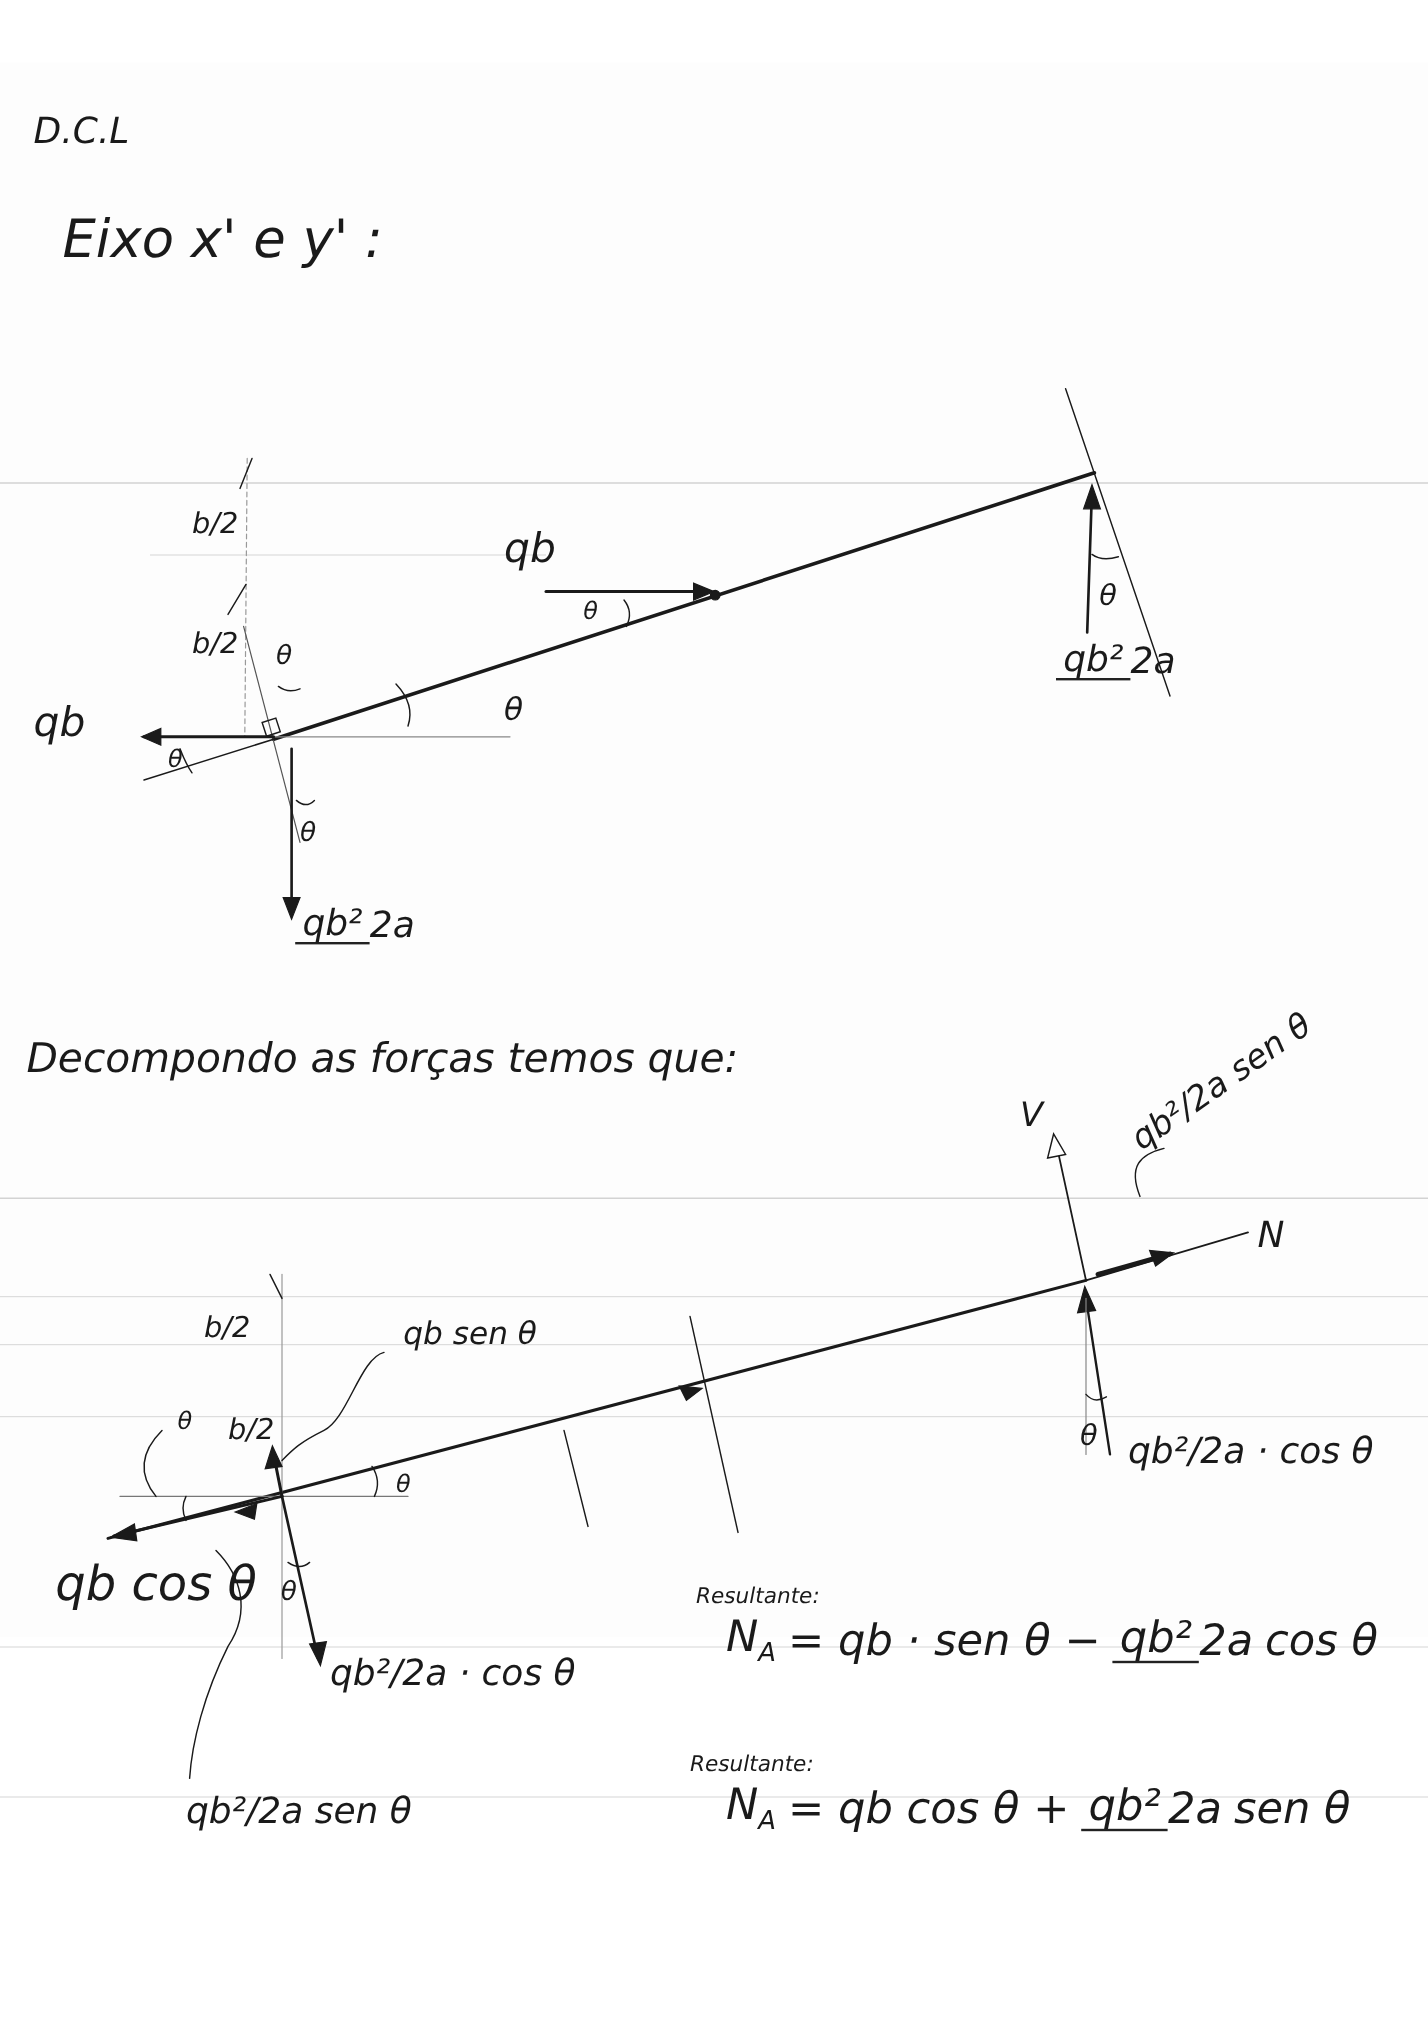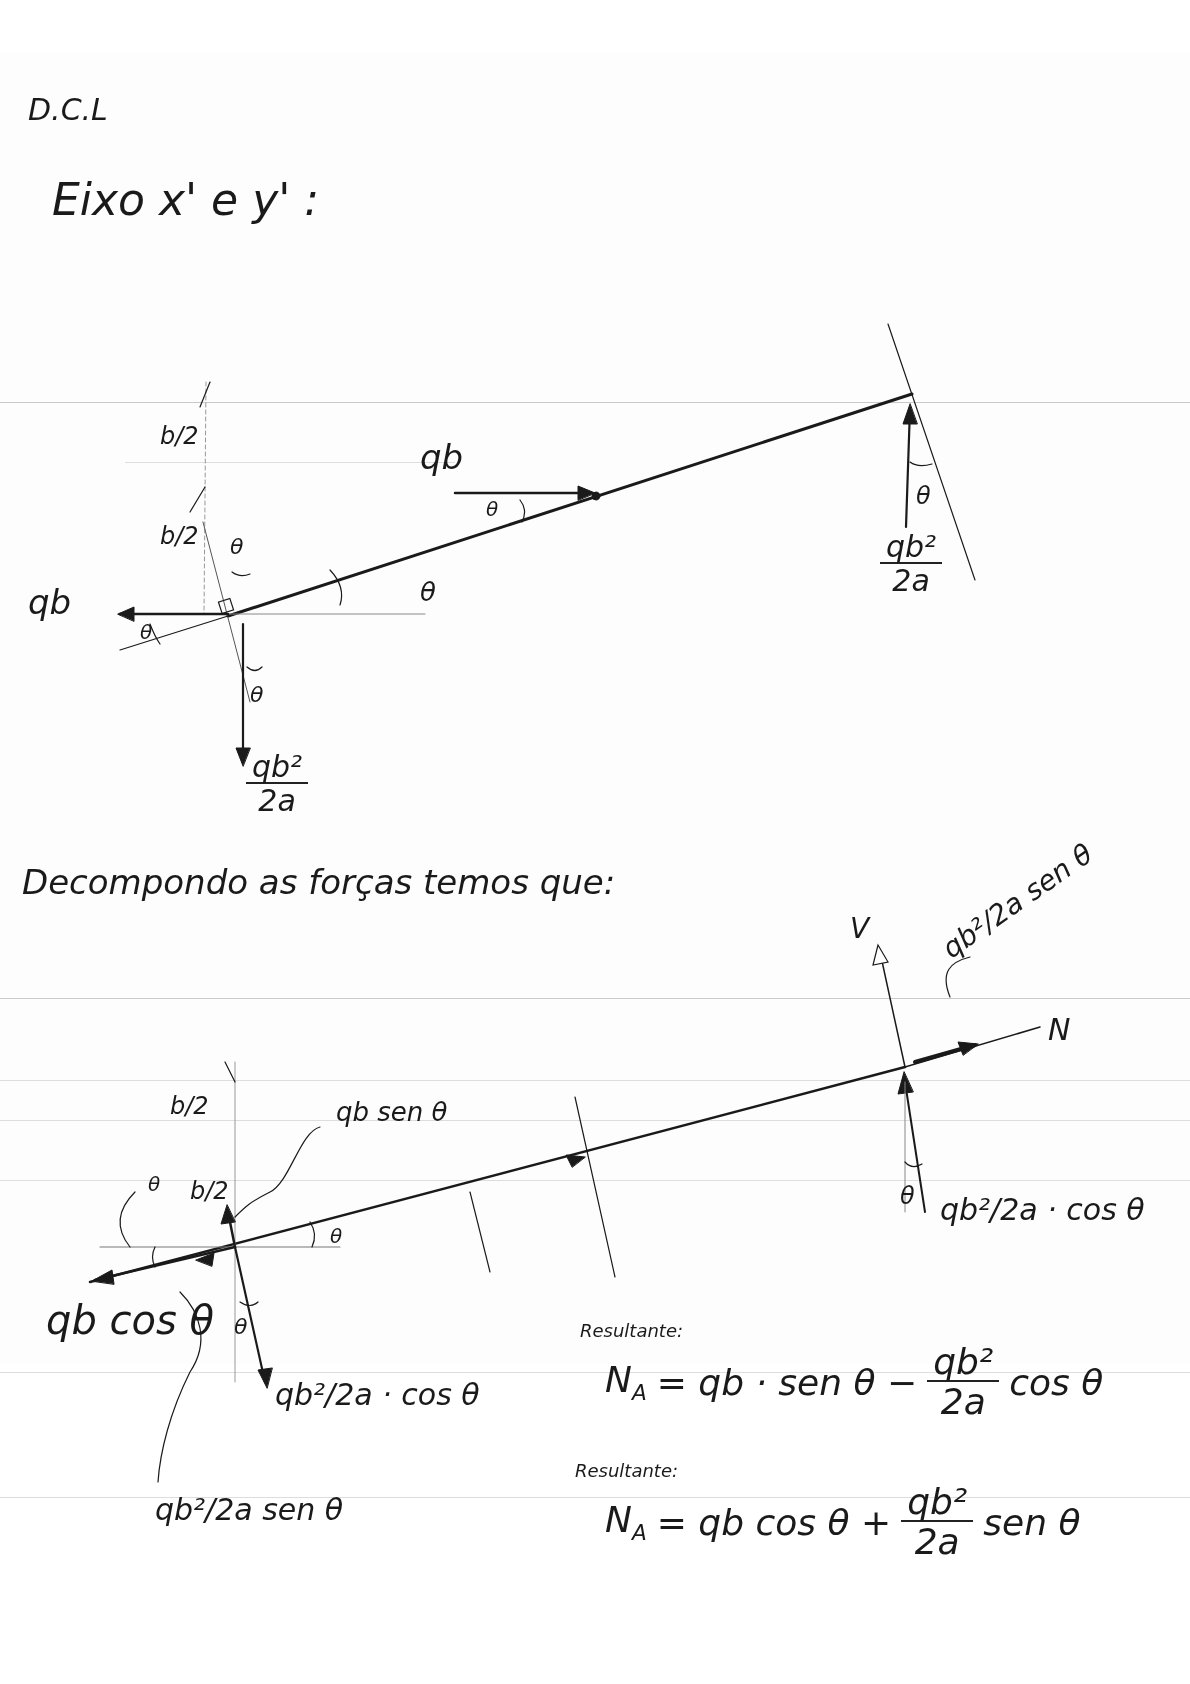--- a/index.html
+++ b/index.html
@@ -1,21 +1,21 @@
 <!DOCTYPE html>
 <html><head>
 <meta charset="utf-8">
 <style>
   html,body{margin:0;padding:0;background:#fff;}
   body{width:1190px;height:1684px;position:relative;overflow:hidden;font-family:"DejaVu Sans",sans-serif;color:#1a1a1a;}
   .page{position:absolute;left:0;top:16px;width:1190px;height:1312px;background:#fdfdfd;margin-top:36px;}
   .hand{position:absolute;font-family:"DejaVu Sans",sans-serif;color:#1a1a1a;white-space:nowrap;font-style:italic;font-weight:300;}
   .rule{position:absolute;left:0;width:1190px;height:1px;background:#c9c9c9;}
   svg{position:absolute;left:0;top:0;}
-  .frac{display:inline-flex;flex-direction:column;align-items:center;vertical-align:middle;line-height:1;}
+  .frac{display:inline-flex;flex-direction:row;align-items:center;vertical-align:middle;line-height:1;}
   .frac .num{border-bottom:2px solid #222;padding:0 6px;}
   .frac .den{padding-top:2px;text-align:center;}
   sub{font-size:60%;}
   .pnum{position:absolute;right:8px;top:1636px;width:34px;height:44px;border-left:2px solid #222;border-top:2px solid #222;font-size:34px;font-style:italic;text-align:center;line-height:44px;}
 </style>
 </head>
 <body>
 
 <div class="page">
 

